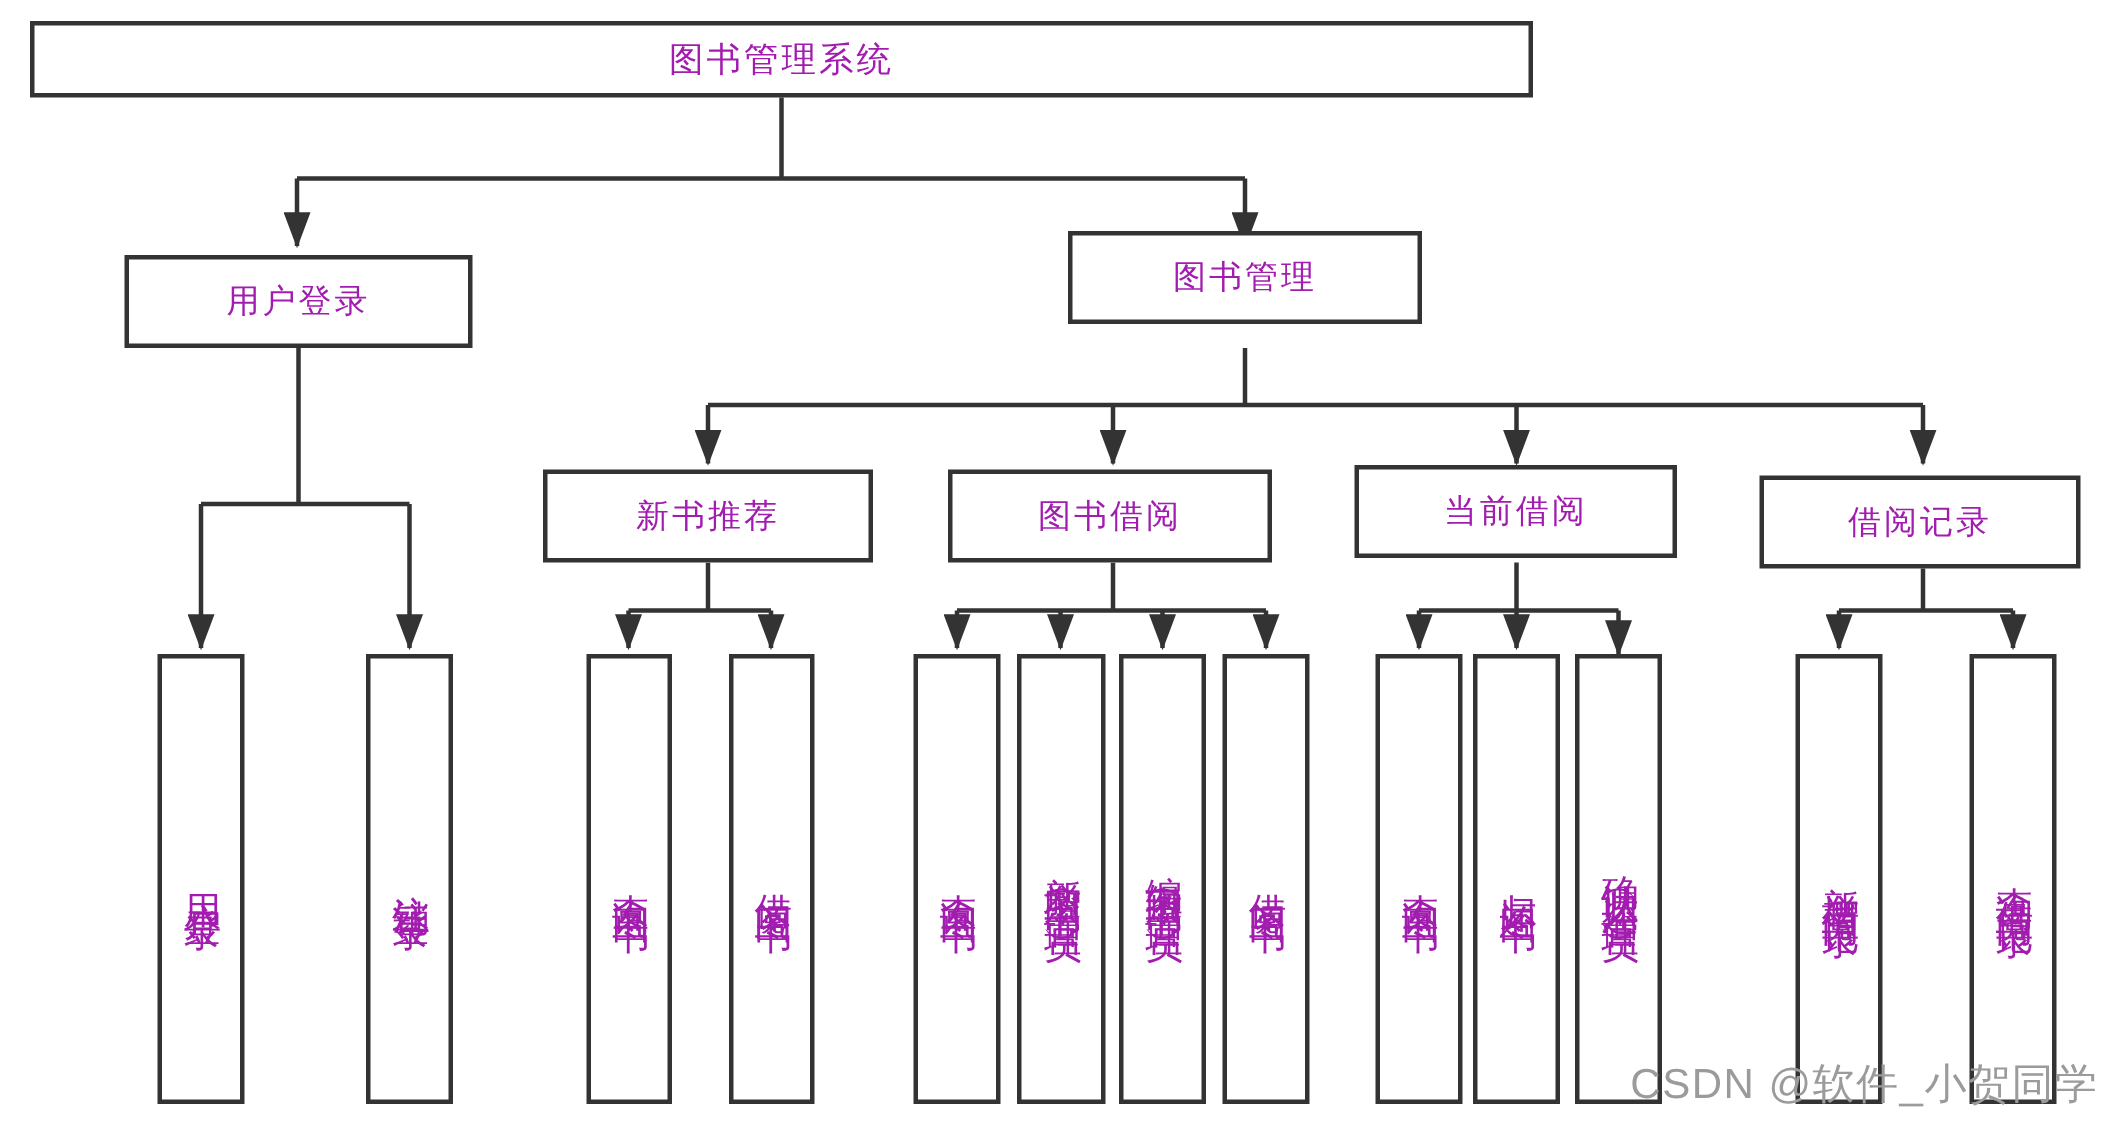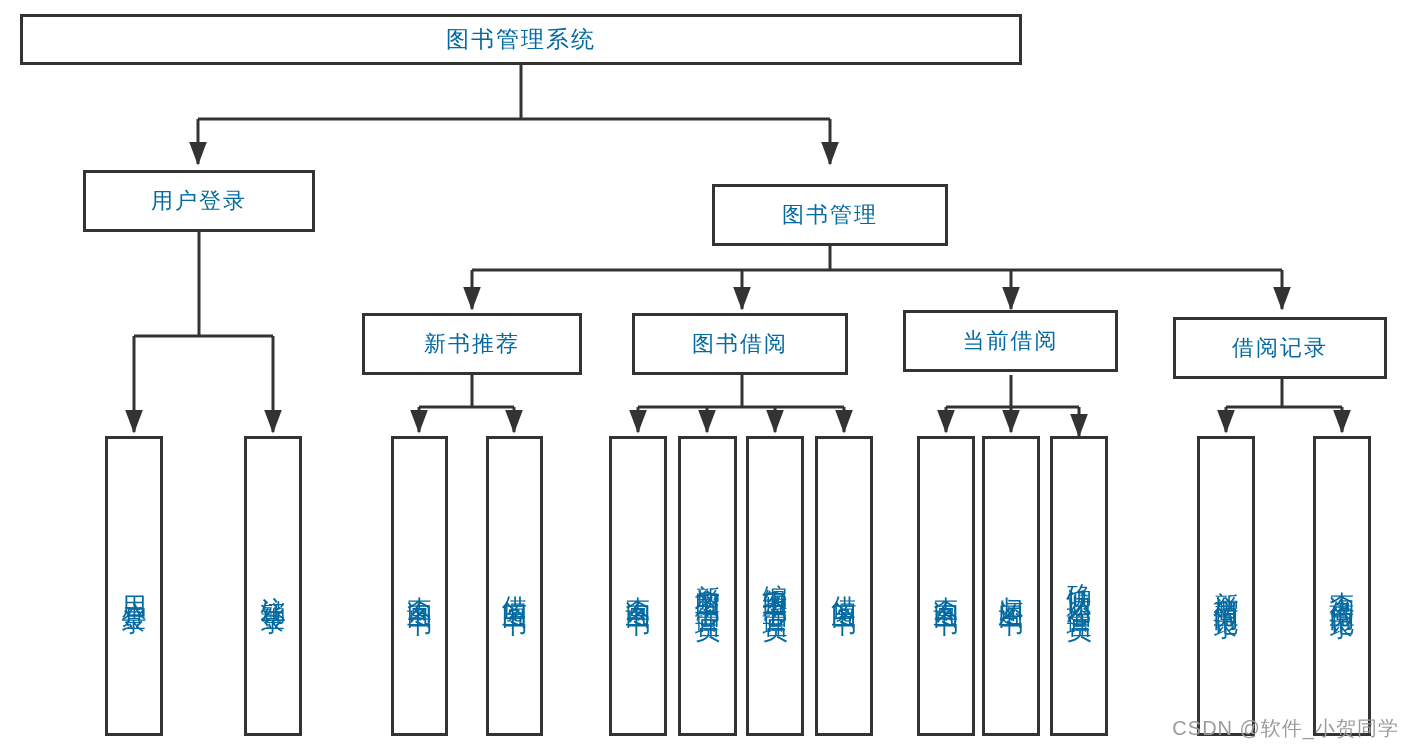--- a/index.html
+++ b/index.html
@@ -18,21 +18,21 @@
     z-index: 1;
   }
   .box {
     position: absolute;
     box-sizing: border-box;
     border: 3px solid #333333;
     background: #ffffff;
     display: flex;
     align-items: center;
     justify-content: center;
-    color: #0369a1;
+    color: #a21caf;
     z-index: 2;
   }
   .hbox {
     font-size: 22px;
     letter-spacing: 2px;
     white-space: nowrap;
   }
   .root-box {
     font-size: 23px;
     letter-spacing: 2px;
@@ -44,21 +44,21 @@
     letter-spacing: 5px;
     line-height: 1;
     top: 436px;
     width: 58px;
     height: 300px;
   }
   .watermark {
     position: absolute;
     right: 6px;
     bottom: 5px;
-    font-size: 20px;
+    font-size: 28px;
     letter-spacing: 1px;
     color: #9b9b9b;
     z-index: 10;
     white-space: nowrap;
   }
 </style>
 </head>
 <body>
 
 <div class="canvas">
@@ -109,21 +109,21 @@
       <path d="M1282 375 V407"></path>
       <path d="M1226 407 H1342"></path>
       <path d="M1226 407 V432" marker-end="url(#arrow)"></path>
       <path d="M1342 407 V432" marker-end="url(#arrow)"></path>
     </g>
   </svg>
 
   <div class="box hbox root-box" style="left:20px; top:14px; width:1002px; height:51px;">图书管理系统</div>
 
   <div class="box hbox" style="left:83px; top:170px; width:232px; height:62px;">用户登录</div>
-  <div class="box hbox" style="left:712px; top:184px; width:236px; height:62px;">图书管理</div>
+  <div class="box hbox" style="left:712px; top:154px; width:236px; height:62px;">图书管理</div>
 
   <div class="box hbox" style="left:632px; top:313px; width:216px; height:62px;">图书借阅</div>
   <div class="box hbox" style="left:362px; top:313px; width:220px; height:62px;">新书推荐</div>
   <div class="box hbox" style="left:903px; top:310px; width:215px; height:62px;">当前借阅</div>
   <div class="box hbox" style="left:1173px; top:317px; width:214px; height:62px;">借阅记录</div>
 
   <div class="box vbox" style="left:105px;">用户登录</div>
   <div class="box vbox" style="left:244px;">注销登录</div>
 
   <div class="box vbox" style="left:391px; width:57px;">查询图书</div>

